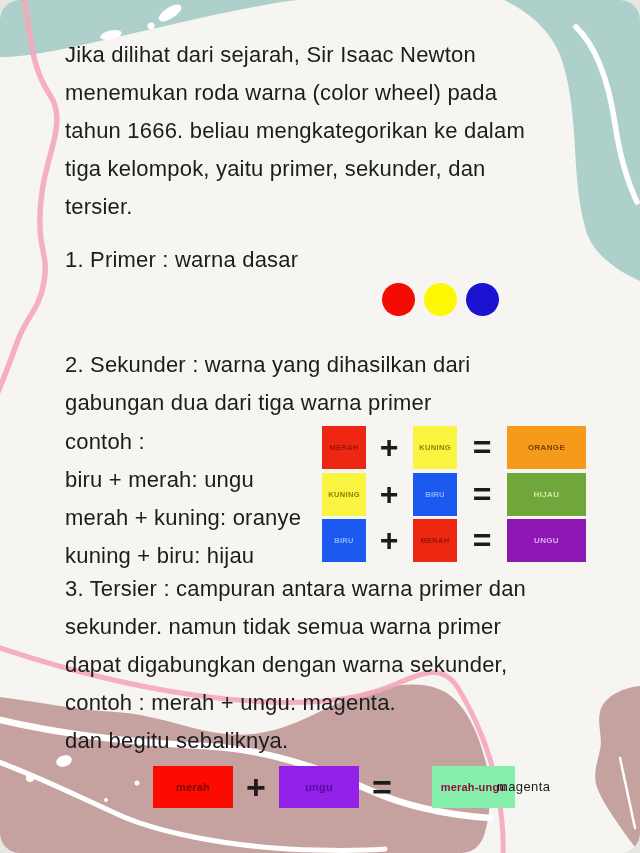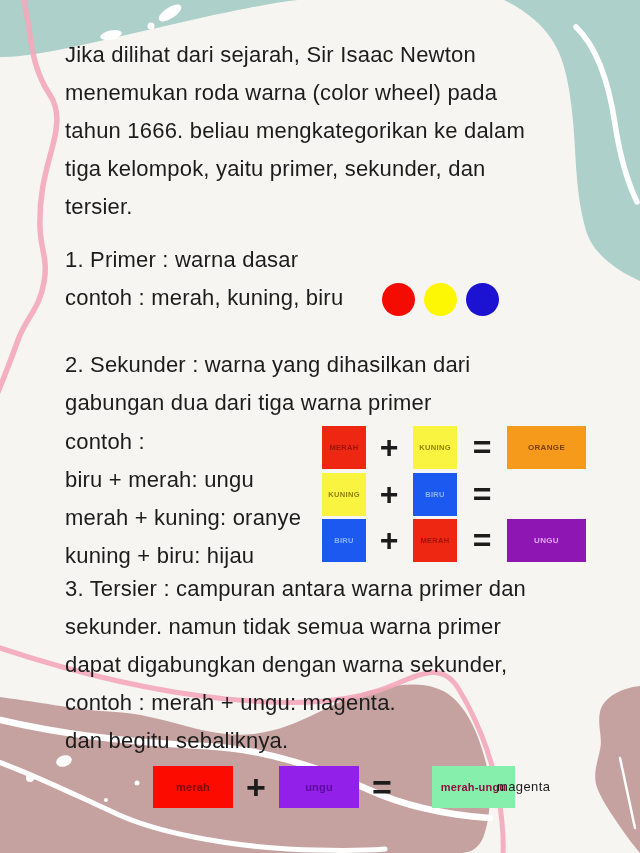--- a/index.html
+++ b/index.html
@@ -30,21 +30,21 @@
   .trect.b{left:126px;width:80px;}
   .trect.res{left:251px;width:83px;}
   .top2{position:absolute;top:0;height:42px;line-height:42px;text-align:center;font-weight:bold;font-size:34px;}
   .top2.plus{left:84px;width:38px;}
   .top2.eq{left:210px;width:38px;}
   .caption{position:absolute;left:344px;top:0;height:42px;line-height:42px;font-size:13px;letter-spacing:.4px;}
 </style>
 </head>
 <body>
 
-<div class="stage" style="color: rgb(28, 28, 28);">
+<div class="stage" style="color: rgb(28, 28, 28); border-radius: 20px;">
 
   <svg class="bg" viewBox="0 0 640 853" aria-hidden="true">
     <rect x="0" y="0" width="640" height="853" fill="#f7f5f2"></rect>
     <path d="M0,0 L298,0 C278,2 252,7 205,17 C160,27 118,37 82,45 C52,51.5 22,57.5 0,57 Z" fill="#aed0ca"></path>
     <path d="M504,0 L640,0 L640,281 C629,276 616,269 605,259 C594,249 588,239 585,227 C579,204 577,183 575.5,158 C574,128 572,103 567,79 C561,49 548,22 504,0 Z" fill="#aed0ca"></path>
     <path d="M576,27 C597,47 609,84 615,124 C620,157 627,181 637,202" fill="none" stroke-width="5.5" stroke-linecap="round" stroke="#ffffff"></path>
     <ellipse cx="170" cy="13" rx="13" ry="5.5" transform="rotate(-33 170 13)" fill="#ffffff"></ellipse>
     <circle cx="151" cy="26" r="3.5" fill="#ffffff"></circle>
     <ellipse cx="111" cy="35" rx="11" ry="4.5" transform="rotate(-12 111 35)" fill="#ffffff"></ellipse>
 
@@ -66,21 +66,20 @@
   <div class="txt" style="top:36px">
     <div>Jika dilihat dari sejarah, Sir Isaac Newton</div>
     <div>menemukan roda warna (color wheel) pada</div>
     <div>tahun 1666. beliau mengkategorikan ke dalam</div>
     <div>tiga kelompok, yaitu primer, sekunder, dan</div>
     <div>tersier.</div>
   </div>
 
   <div class="txt" style="top:241px">
     <div>1. Primer : warna dasar</div>
-    <div>contoh : merah, kuning, biru</div>
   </div>
   <div class="swatch" style="left: 382px; top: 283px; background: rgb(244, 11, 2);"></div>
   <div class="swatch" style="left: 424px; top: 283px; background: rgb(253, 247, 3);"></div>
   <div class="swatch" style="left: 466px; top: 283px; background: rgb(28, 19, 210);"></div>
 
   <div class="txt" style="top:346px">
     <div>2. Sekunder : warna yang dihasilkan dari</div>
     <div>gabungan dua dari tiga warna primer</div>
   </div>
   <div class="txt" style="top:423px">
@@ -96,20 +95,21 @@
       <div class="op plus">+</div>
       <div class="cell b" style="background: rgb(249, 244, 64); color: rgb(143, 130, 0);">KUNING</div>
       <div class="op eq">=</div>
       <div class="cell res" style="background: rgb(245, 154, 26); color: rgb(122, 64, 4);">ORANGE</div>
     </div>
     <div class="row" style="top:46.5px">
       <div class="cell a" style="background: rgb(249, 244, 64); color: rgb(143, 130, 0);">KUNING</div>
       <div class="op plus">+</div>
       <div class="cell b" style="background: rgb(28, 89, 240); color: rgb(143, 180, 249);">BIRU</div>
       <div class="op eq">=</div>
+      <div class="cell res" style="background: rgb(111, 167, 61); color: rgb(216, 231, 160);">HIJAU</div>
     </div>
     <div class="row" style="top:93px">
       <div class="cell a" style="background: rgb(28, 89, 240); color: rgb(143, 180, 249);">BIRU</div>
       <div class="op plus">+</div>
       <div class="cell b" style="background: rgb(238, 39, 19); color: rgb(156, 19, 10);">MERAH</div>
       <div class="op eq">=</div>
       <div class="cell res" style="background: rgb(142, 23, 180); color: rgb(220, 170, 240);">UNGU</div>
     </div>
   </div>
 

